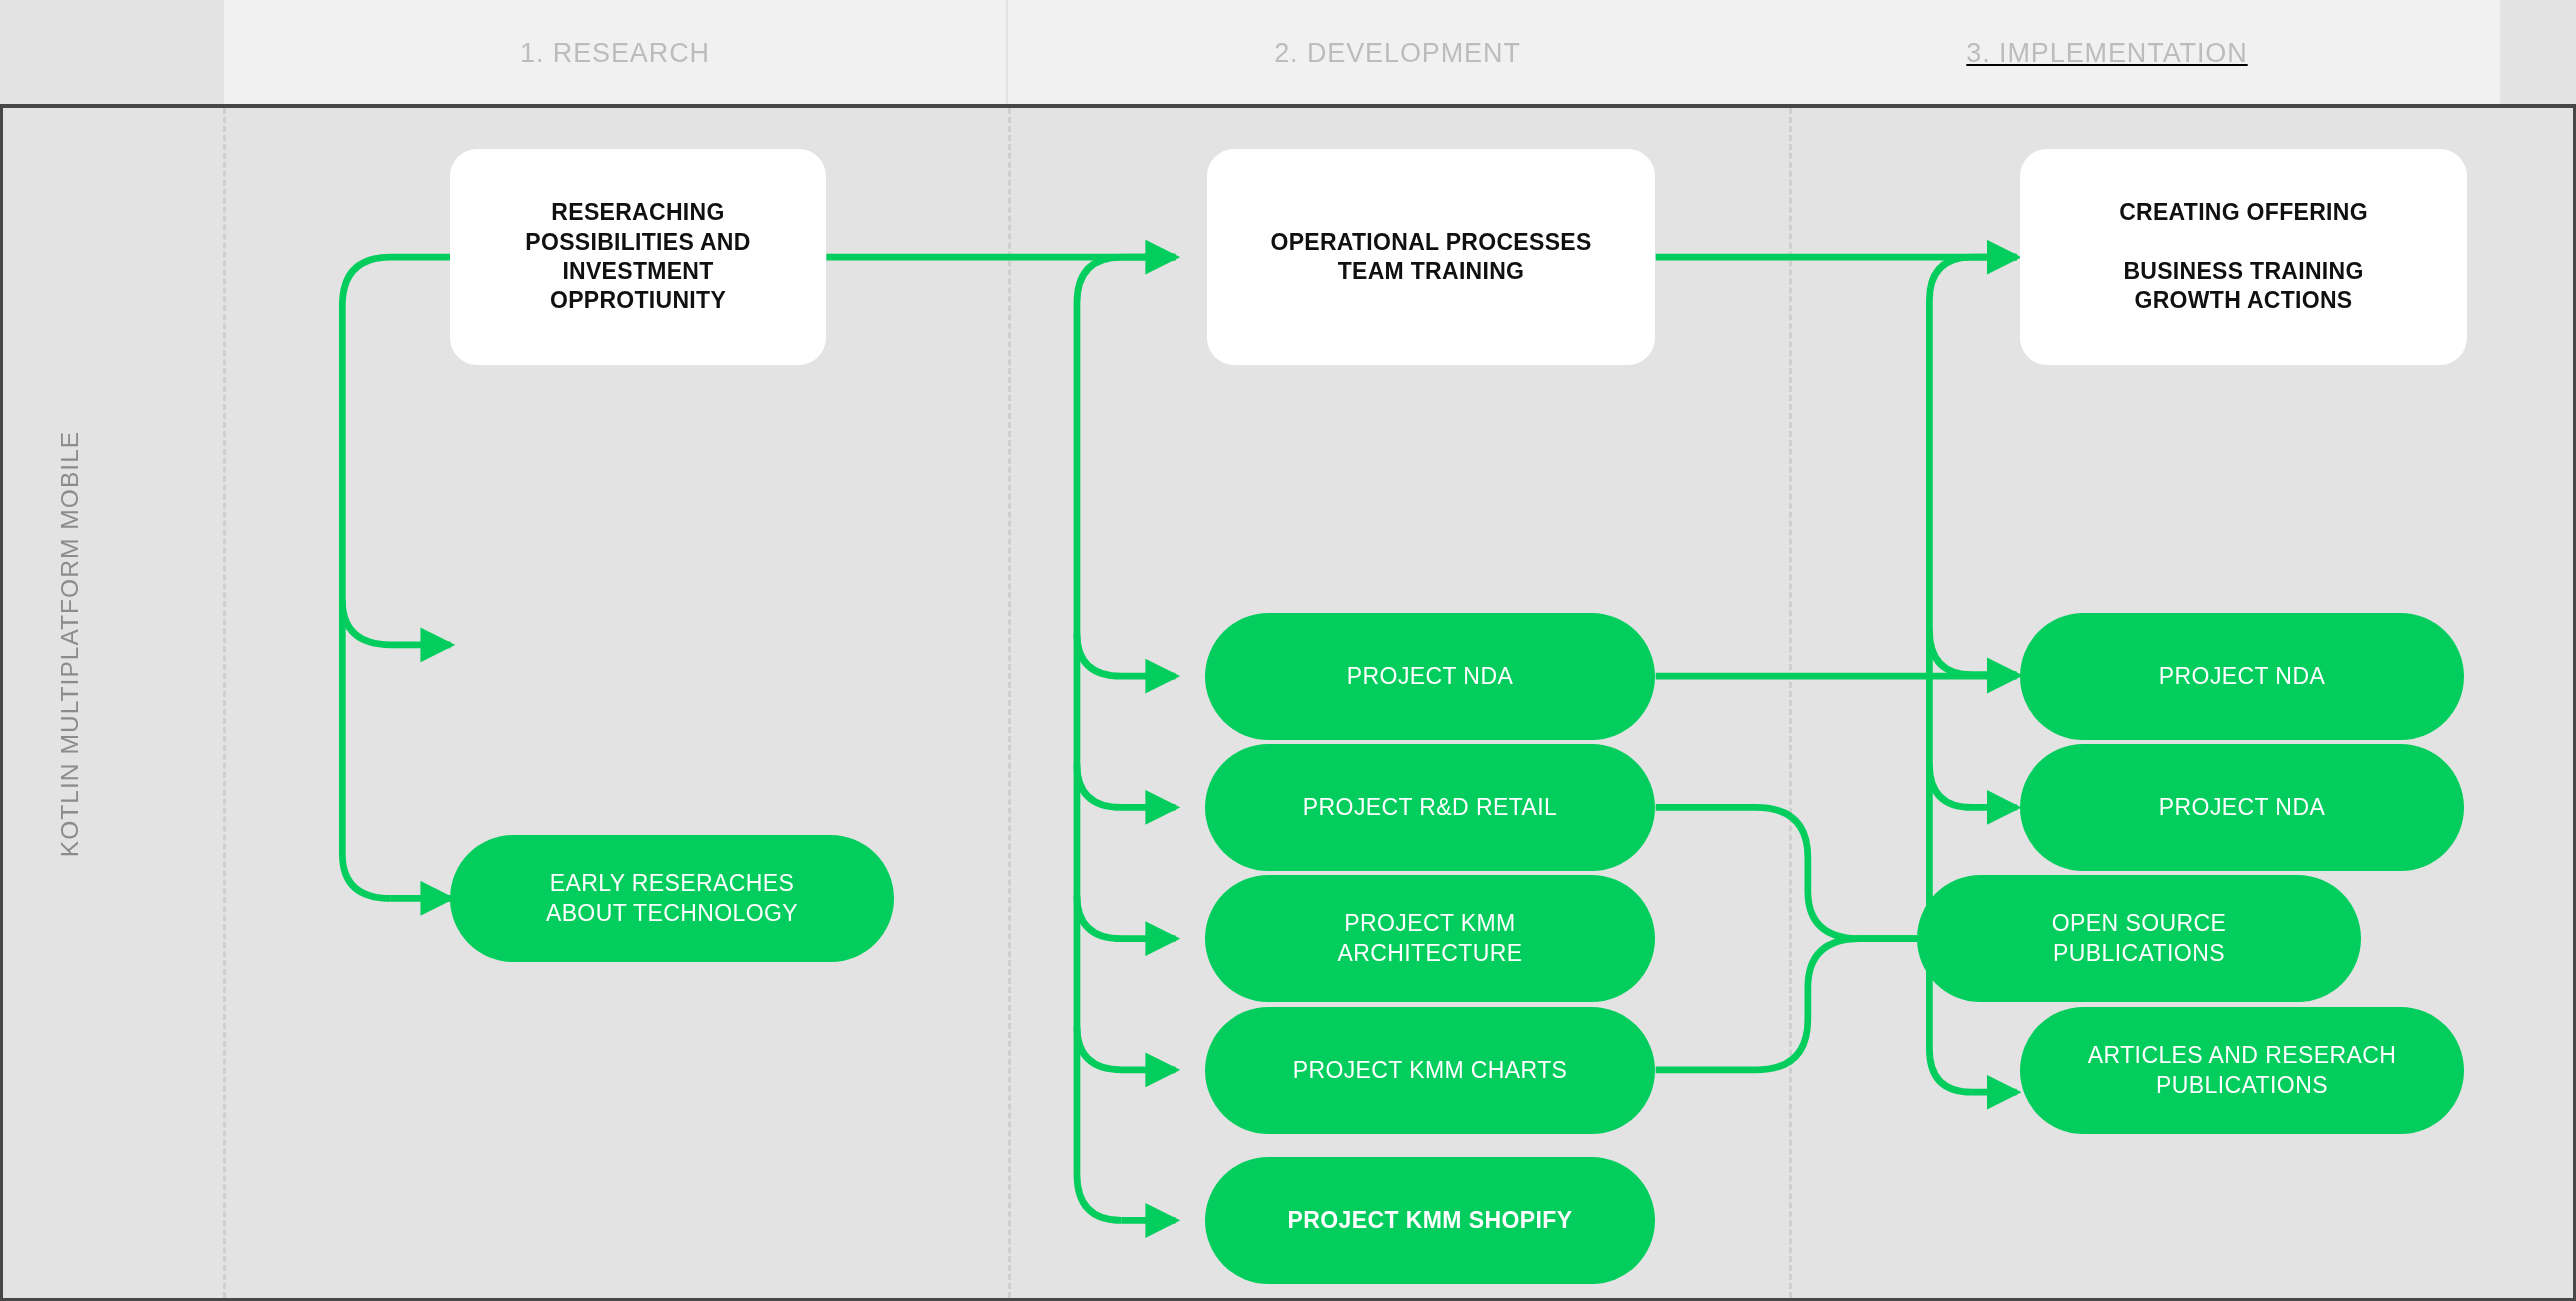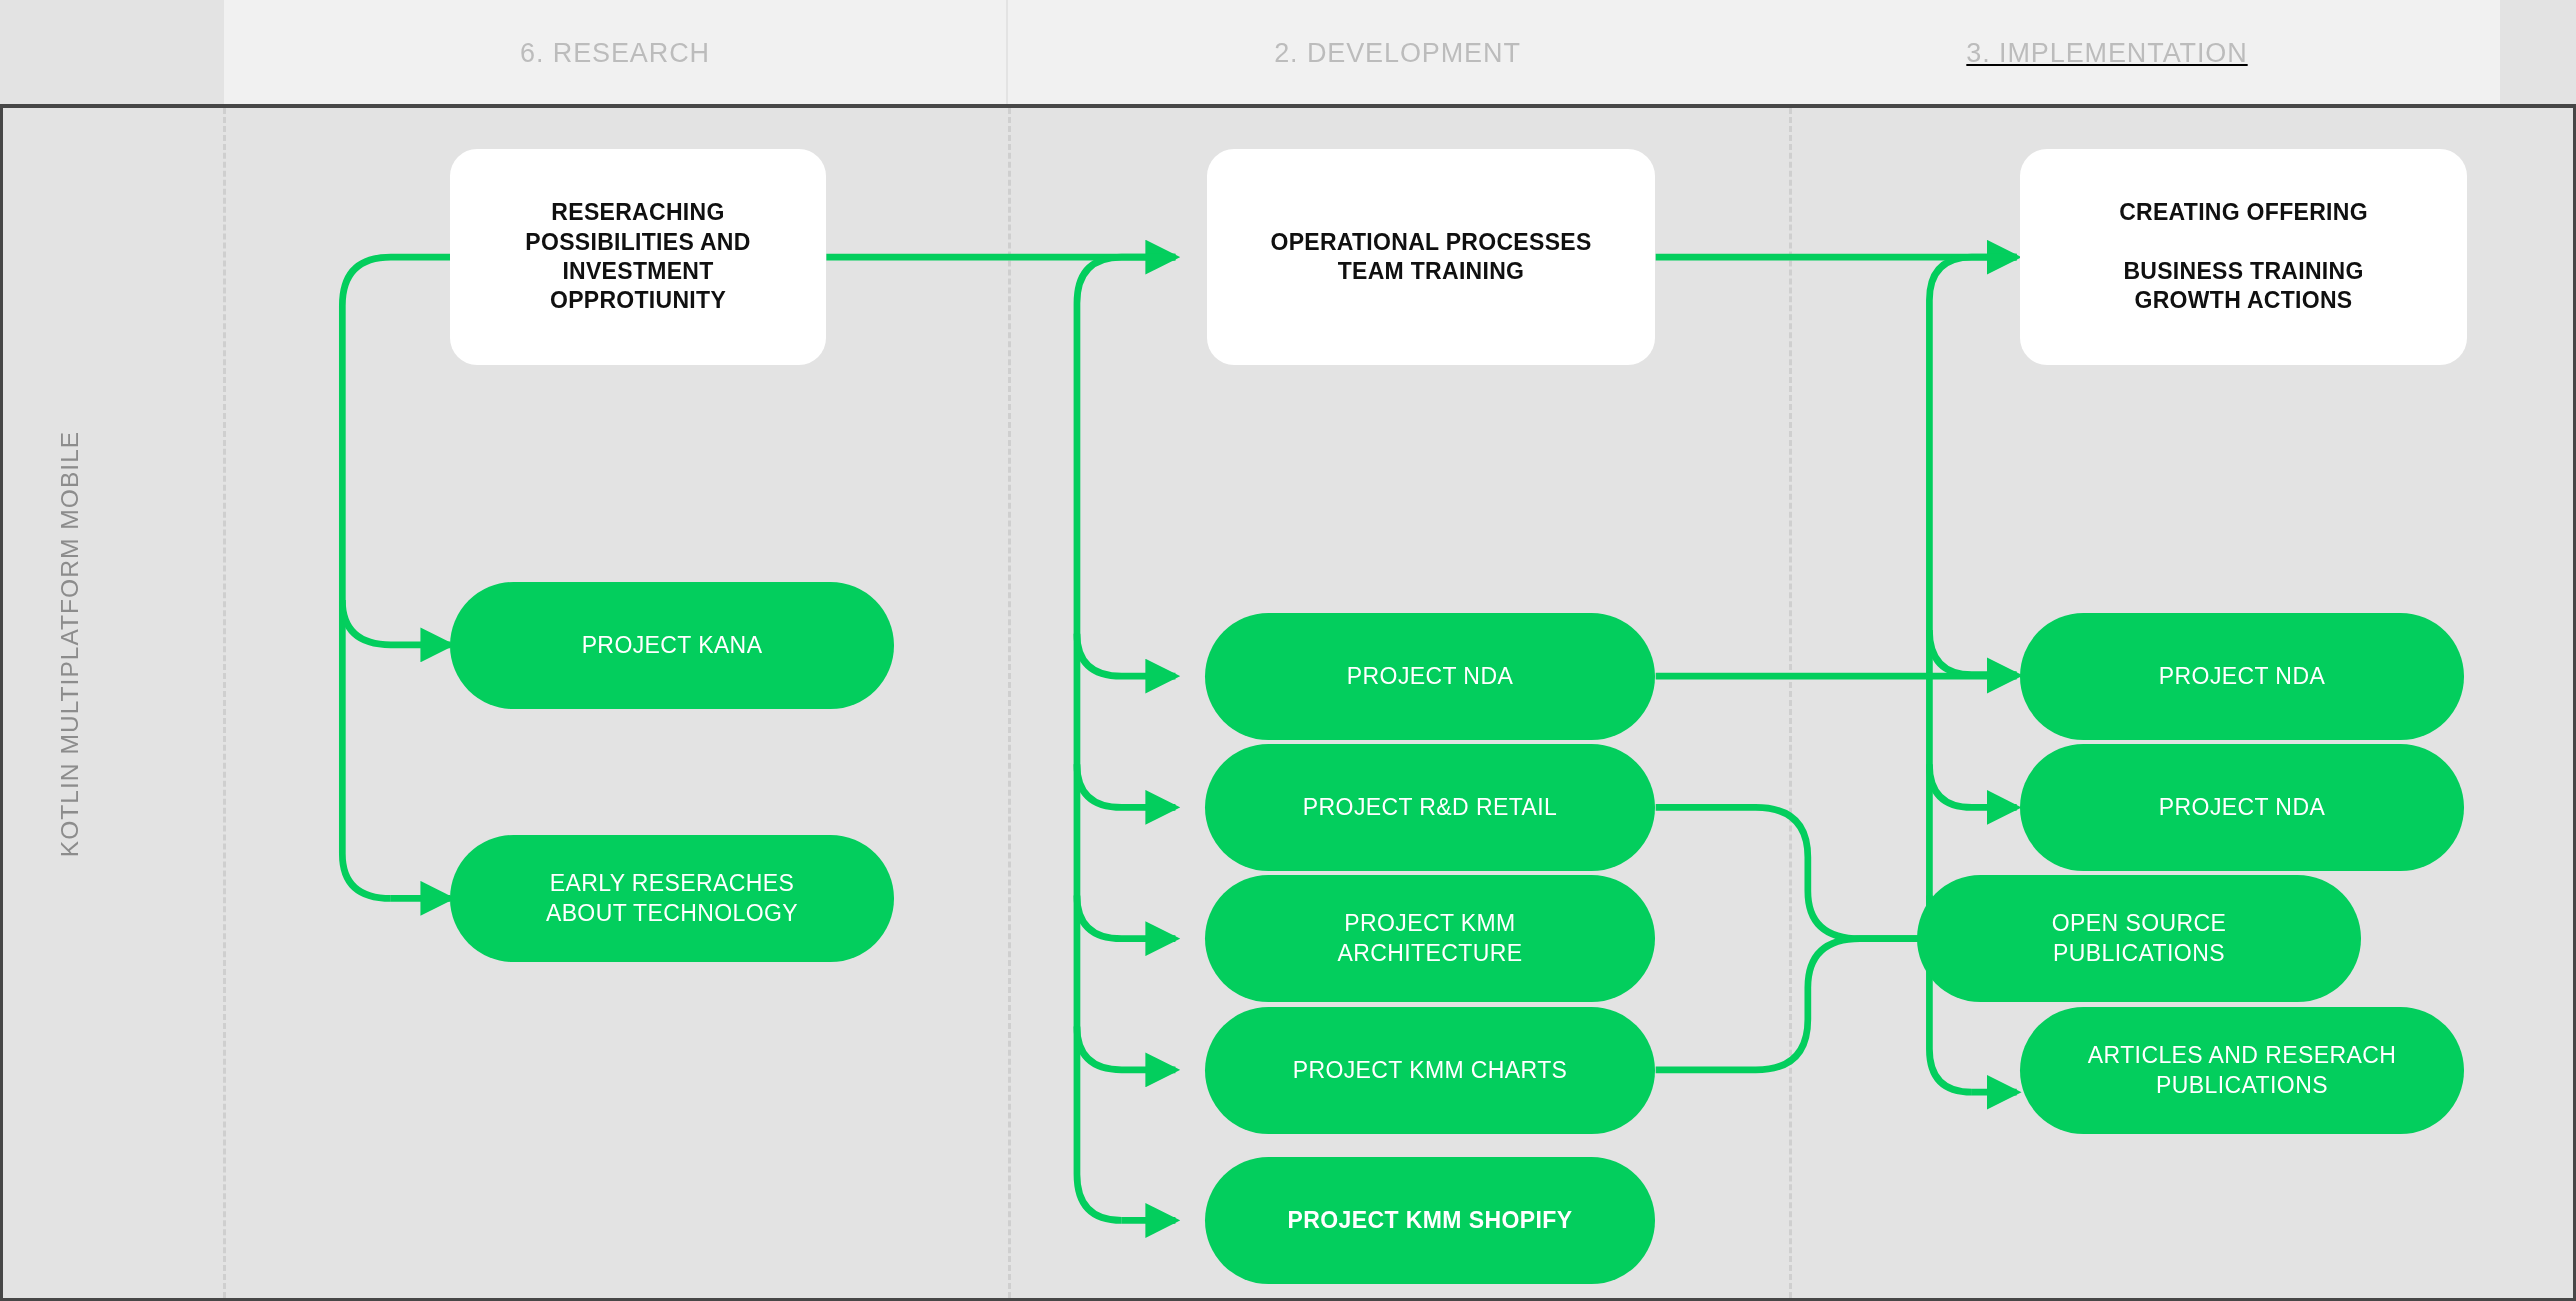--- a/index.html
+++ b/index.html
@@ -103,21 +103,21 @@
 </style>
 </head>
 <body>
 
 <div id="root">
 
   <div id="header">
     <div id="hdr-left-blank"></div>
 
     <div class="hdr-cell" style="left:224px;width:782px;">
-      <span class="hdr-text">6. RESEARCH</span>
+      <span class="hdr-text">1. RESEARCH</span>
     </div>
 
     <div class="hdr-cell" style="left:1008px;width:779px;">
       <span class="hdr-text">2. DEVELOPMENT</span>
     </div>
 
     <div class="hdr-cell" style="left:1714px;width:786px;text-decoration:underline;">
       <span class="hdr-text">3. IMPLEMENTATION</span>
     </div>
 
@@ -167,23 +167,20 @@
       </g>
     </svg>
 
     <div class="node card" style="left:447px;top:41px;width:376px;height:216px;">
       <span class="lbl">RESERACHING
 POSSIBILITIES AND
 INVESTMENT
 OPPROTIUNITY</span>
     </div>
 
-    <div class="node pill" style="left:447px;top:474px;width:444px;height:127px;">
-      <span class="lbl">PROJECT KANA</span>
-    </div>
 
     <div class="node pill" style="left:447px;top:727px;width:444px;height:127px;">
       <span class="lbl">EARLY RESERACHES
 ABOUT TECHNOLOGY</span>
     </div>
 
     <div class="node card" style="left:1204px;top:41px;width:448px;height:216px;">
       <span class="lbl">OPERATIONAL PROCESSES
 TEAM TRAINING</span>
     </div>

